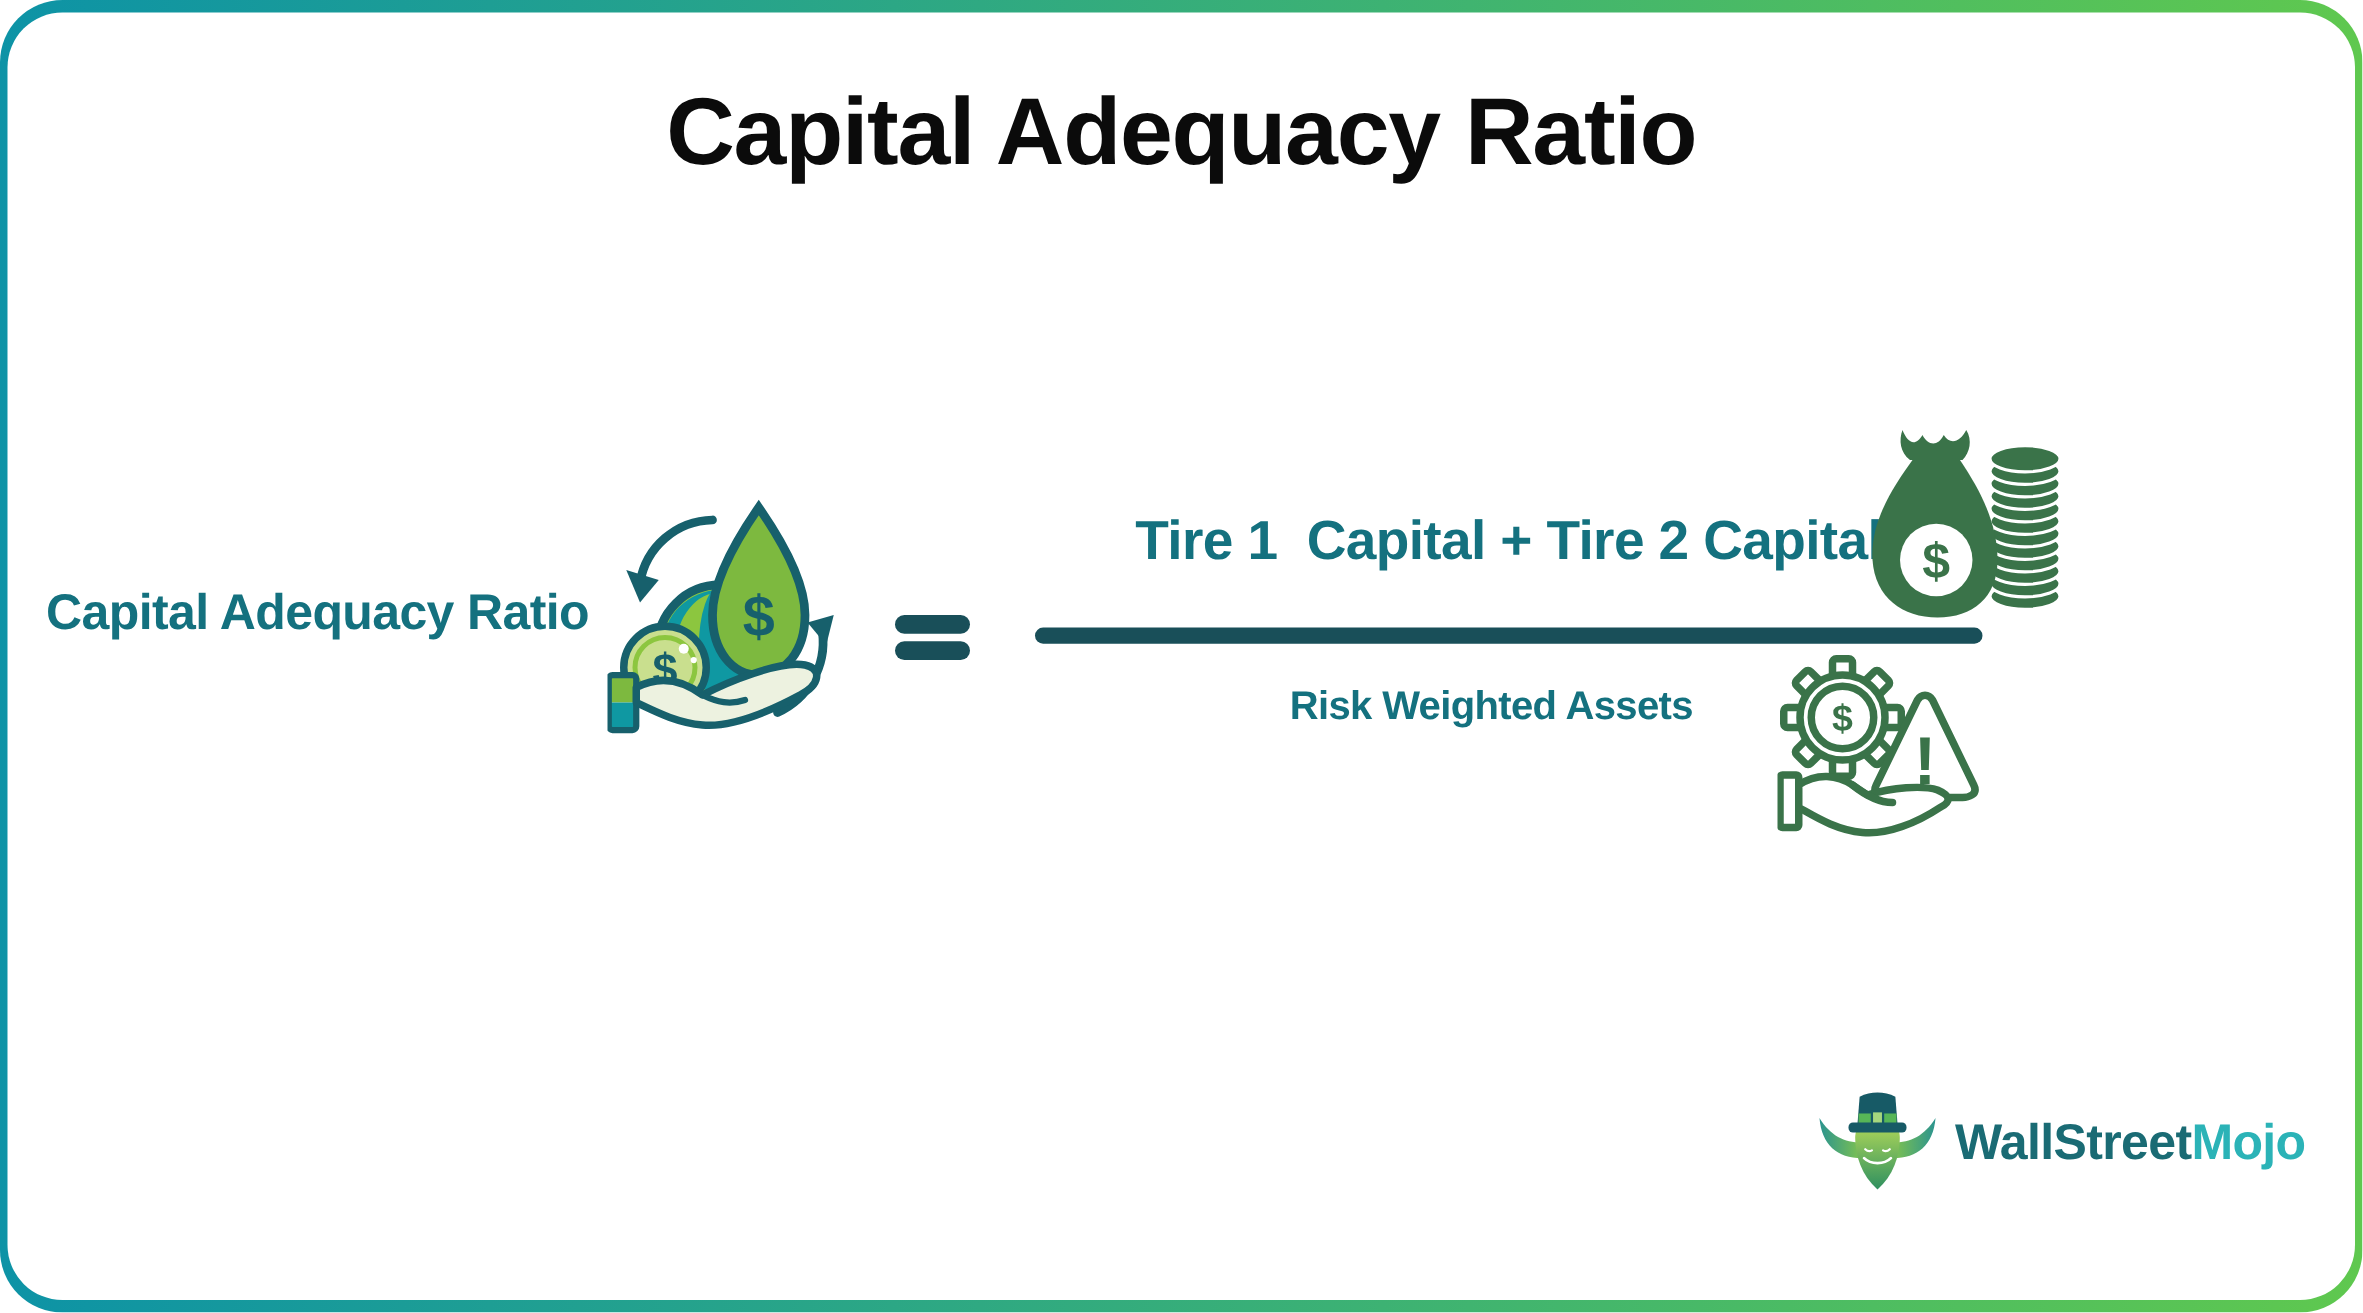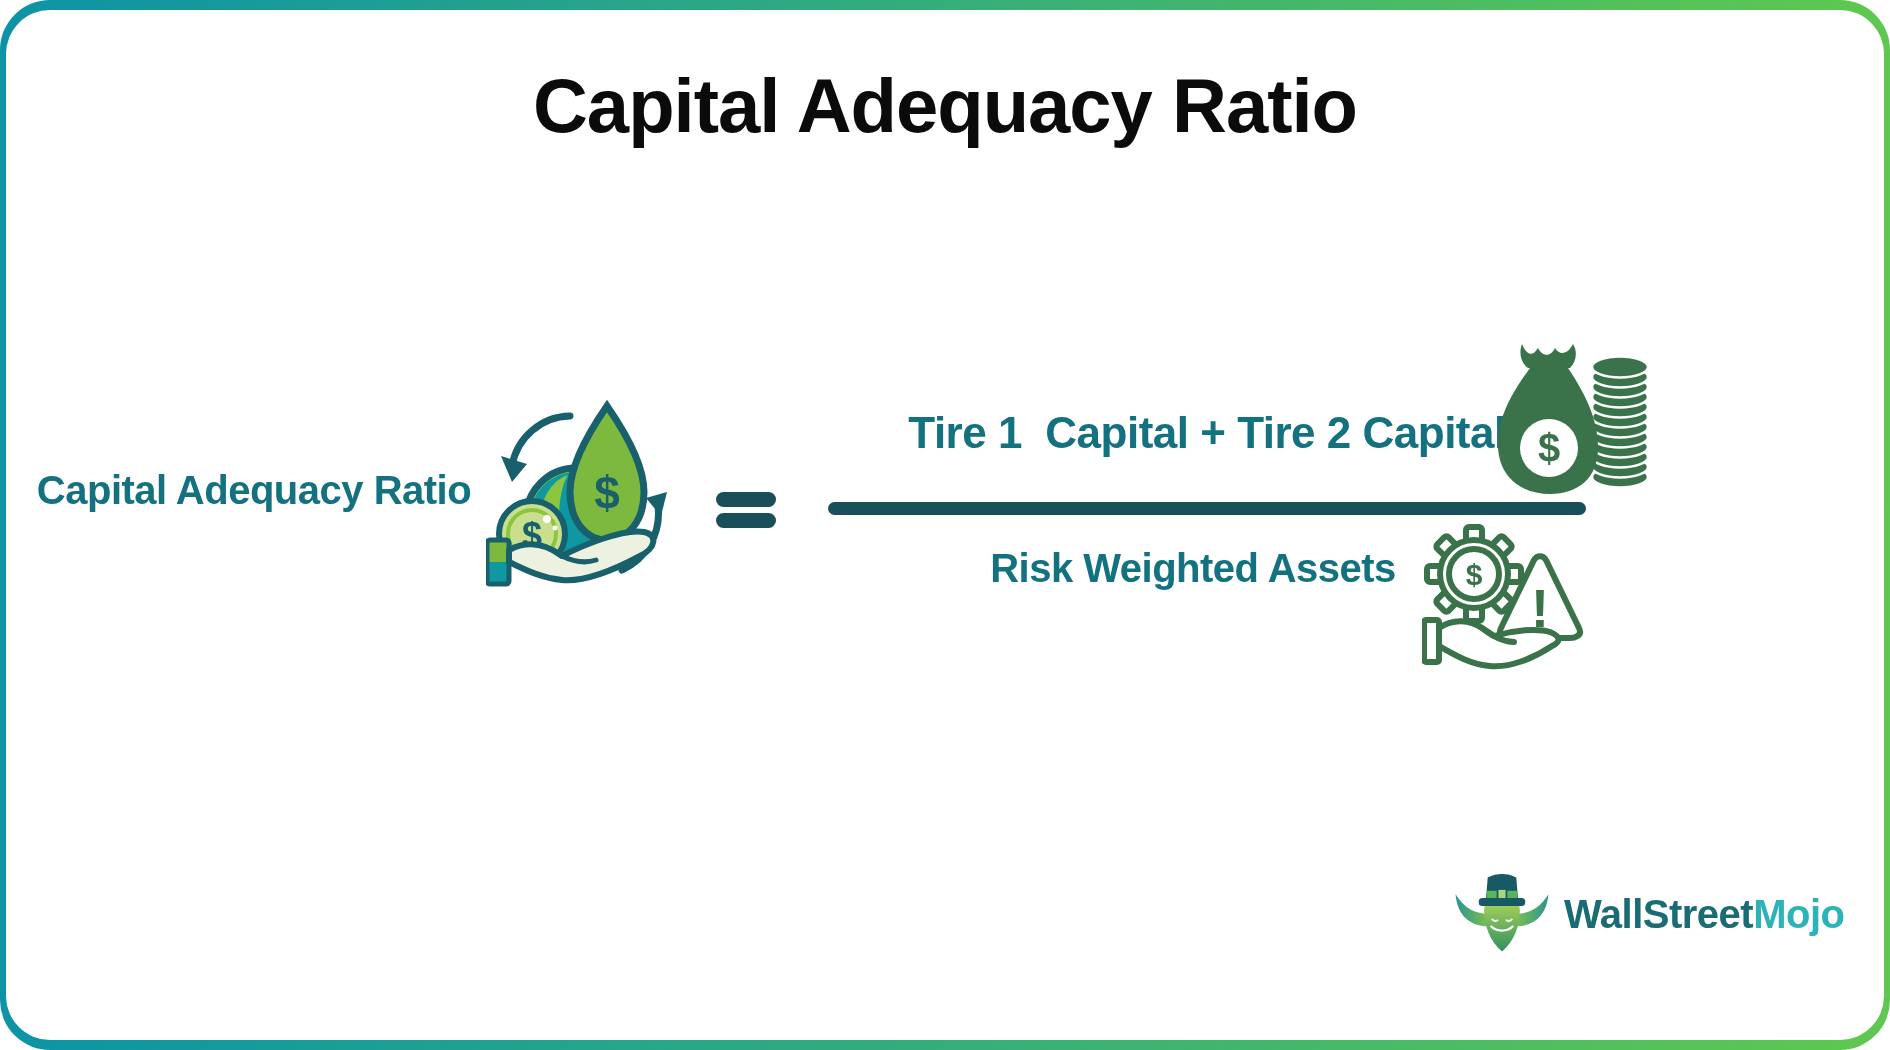--- a/index.html
+++ b/index.html
@@ -8,21 +8,21 @@
   .card{position:absolute;left:6px;right:6px;top:10px;bottom:10px;background:#ffffff;border-radius:44px;}
   .abs{position:absolute;}
   .page-title{left:0;top:62px;width:100%;text-align:center;font-size:76px;font-weight:800;letter-spacing:-1px;color:#0b0b0b;}
   .formula-label{left:28px;top:466px;width:452px;text-align:center;color:#14717F;font-weight:800;font-size:40px;line-height:48px;letter-spacing:-0.5px;}
   .equals{left:716px;top:492px;width:60px;height:36px;}
   .equals .bar{position:absolute;left:0;width:60px;height:15px;border-radius:8px;background:#194F59;}
   .equals .bar.b1{top:0;}
   .equals .bar.b2{top:21px;}
   .numerator{left:828px;top:408px;width:758px;text-align:center;color:#14717F;font-weight:800;font-size:44px;letter-spacing:-0.5px;white-space:pre;}
   .frac-bar{left:828px;top:502px;width:758px;height:13px;border-radius:7px;background:#194F59;}
-  .denominator{left:828px;top:546px;width:730px;text-align:center;color:#14717F;font-weight:800;font-size:40px;letter-spacing:-0.5px;}
+  .denominator{left:828px;top:546px;width:730px;text-align:center;color:#14717F;font-weight:800;font-size:32px;letter-spacing:-0.5px;}
   .growth-icon{left:486px;top:394px;}
   .moneybag-icon{left:1492px;top:336px;}
   .risk-icon{left:1422px;top:520px;}
   .logo{left:1452px;top:868px;display:flex;align-items:center;gap:12px;}
   .logo-text{font-size:40px;font-weight:800;letter-spacing:-0.5px;white-space:nowrap;}
   .logo-text .p1{color:#1A6B74;}
   .logo-text .p2{color:#2BB3B7;}
   svg text{font-family:"Liberation Sans",sans-serif;font-weight:bold;}
 </style>
 </head>

